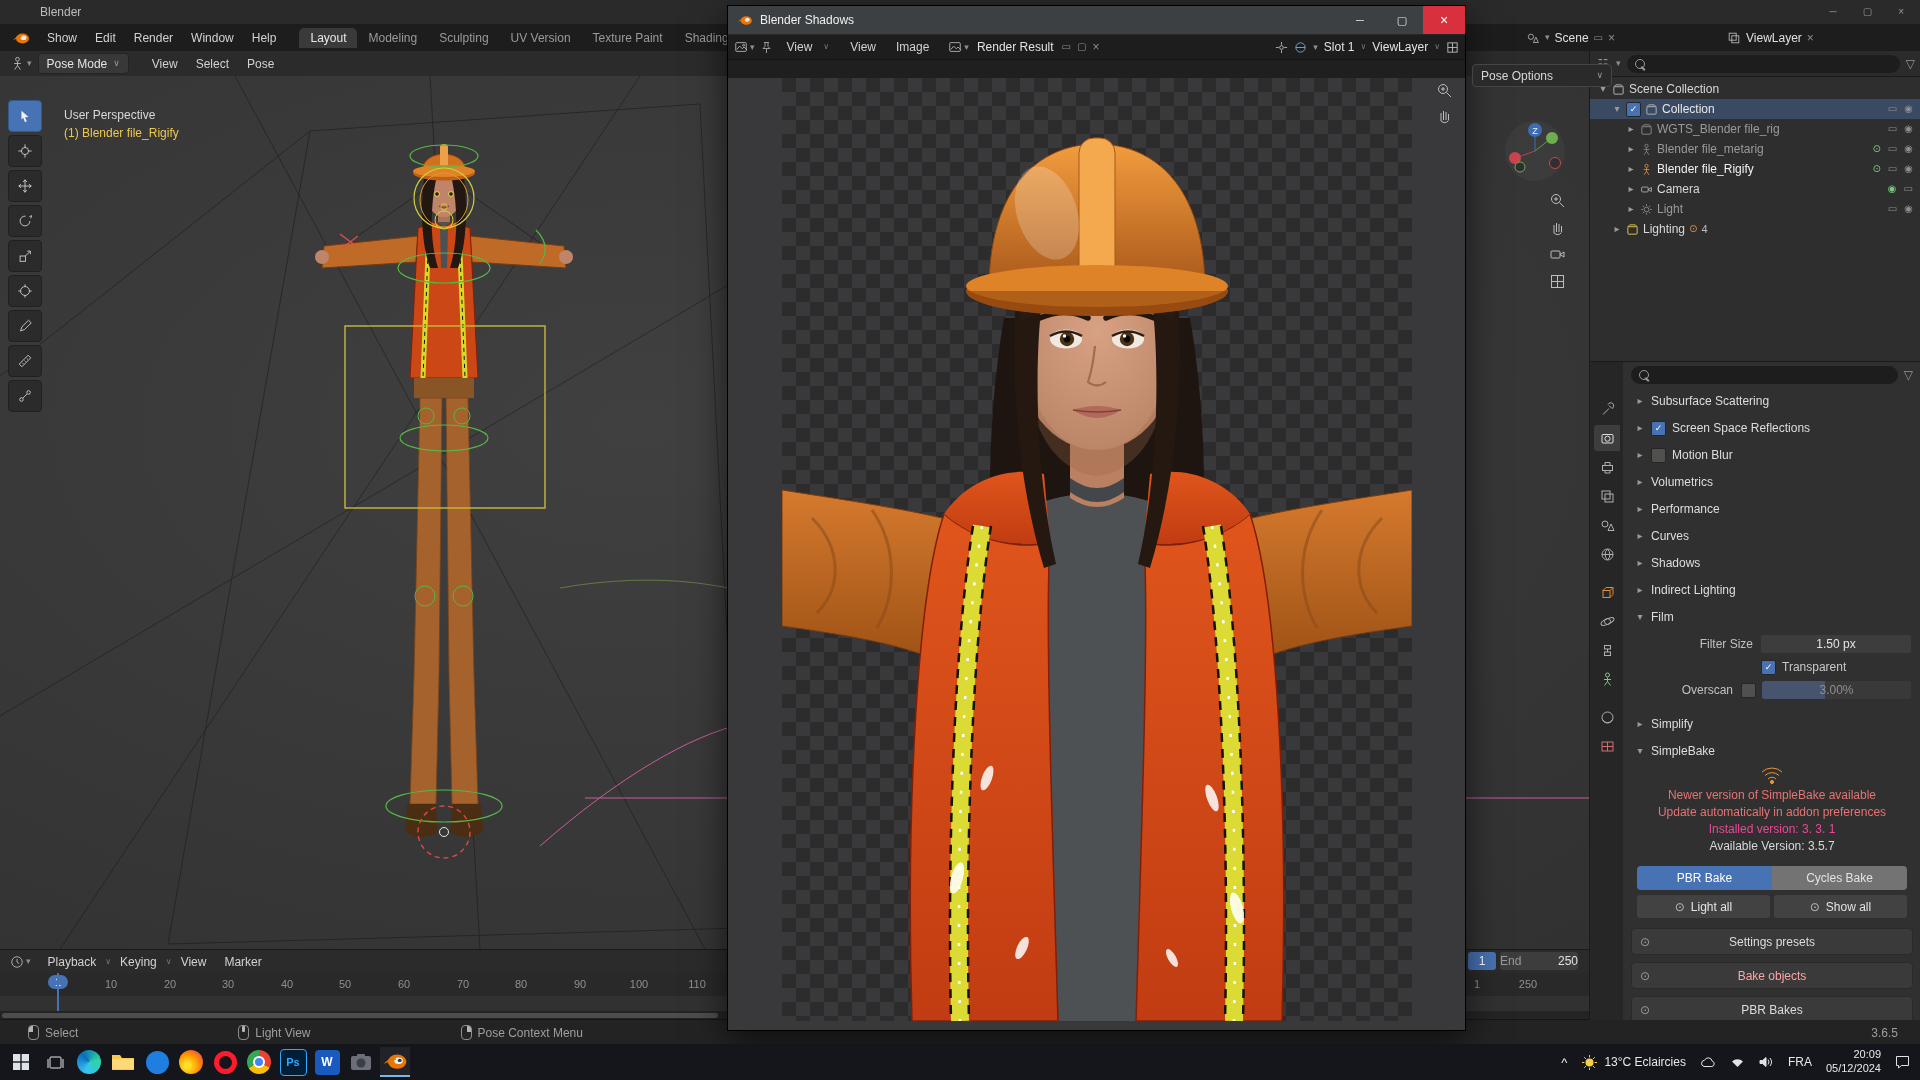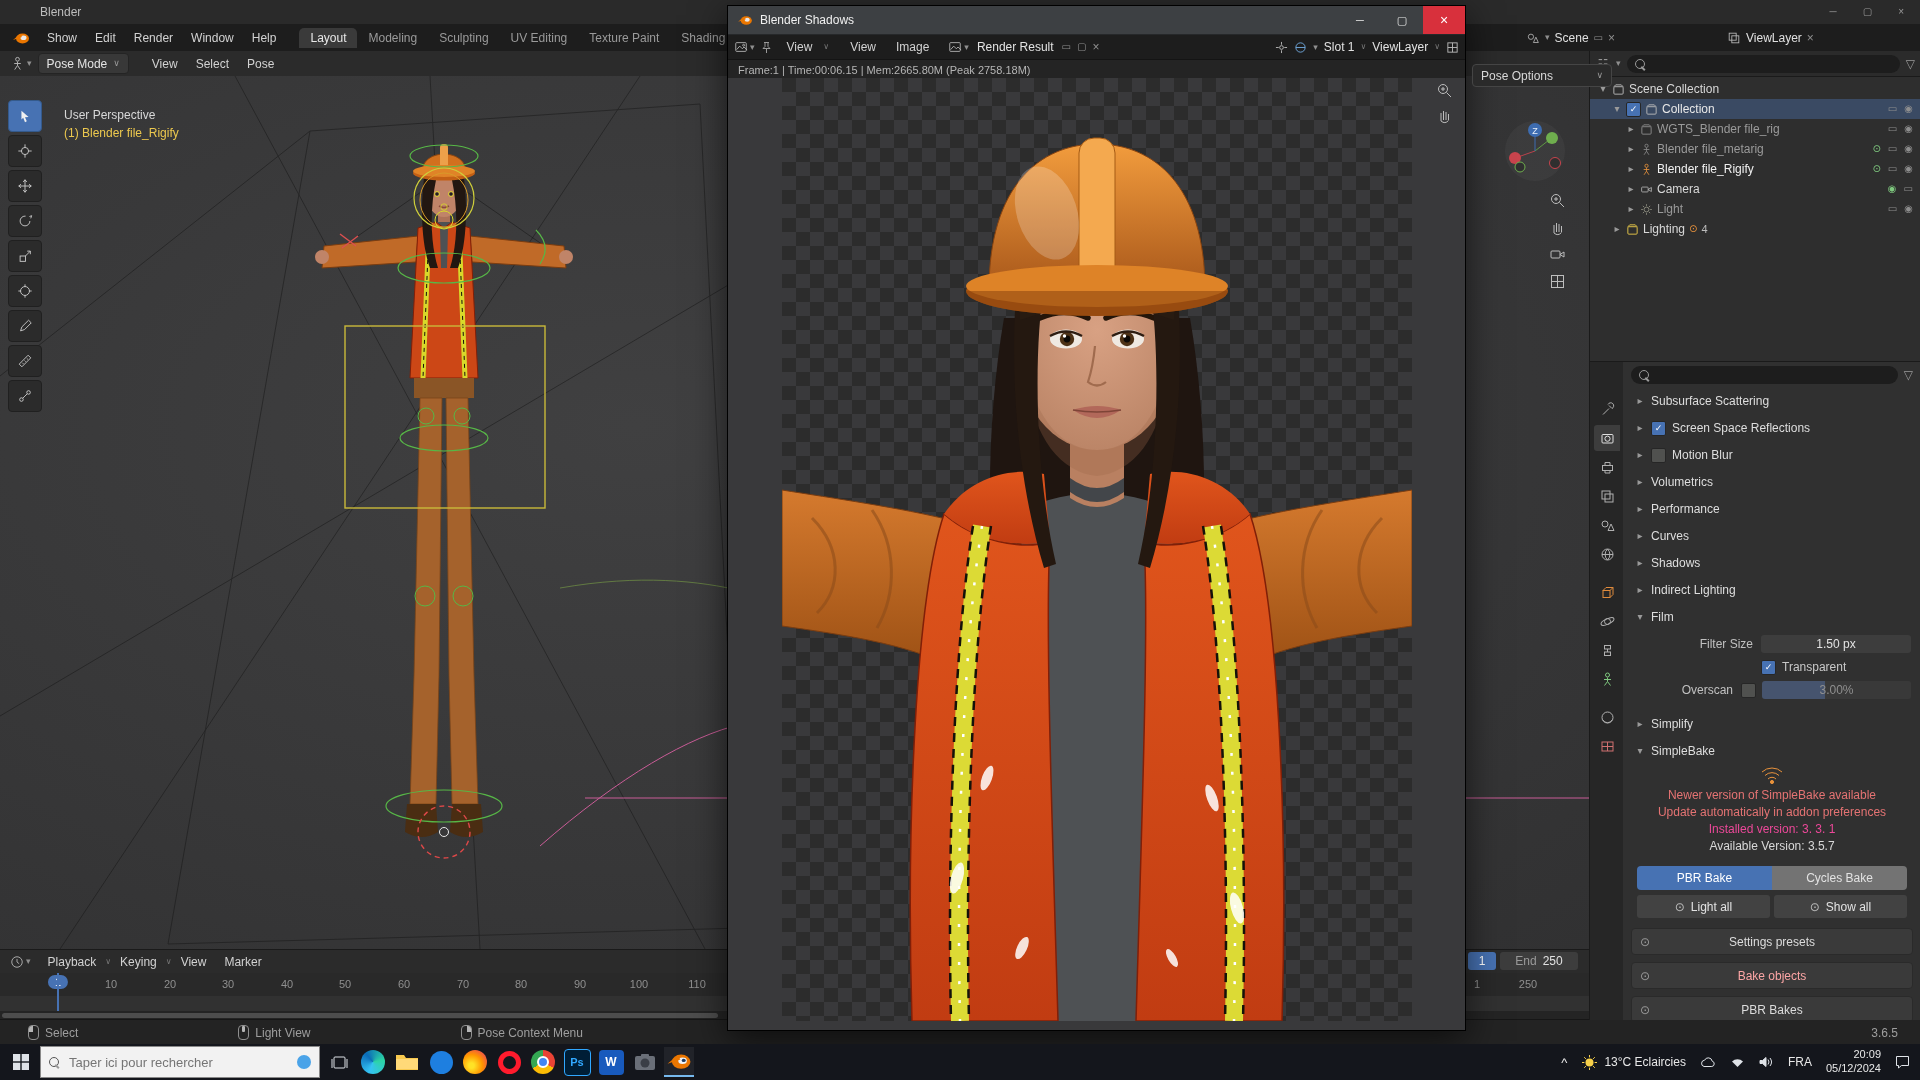--- a/index.html
+++ b/index.html
@@ -72,21 +72,21 @@
     </span>
     <span class="menu-item">Show</span>
     <span class="menu-item">Edit</span>
     <span class="menu-item">Render</span>
     <span class="menu-item">Window</span>
     <span class="menu-item">Help</span>
     <span style="width:14px"></span>
     <span class="tab active">Layout</span>
     <span class="tab">Modeling</span>
     <span class="tab">Sculpting</span>
-    <span class="tab">UV Editing</span>
+    <span class="tab">UV Version</span>
     <span class="tab">Texture Paint</span>
     <span class="tab">Shading</span>
     <span class="tab">Animation</span>
   </div>
 
   <div class="abs row" style="left:1526px;top:26px;height:23px;gap:5px;z-index:3">
     <span class="gi">
       <svg width="14" height="14" viewBox="0 0 17 17" stroke="#b8b8b8" fill="none">
           <circle cx="6" cy="7" r="3.2"></circle>
           <path d="M9,14 l3,-6.5 3,6.5 z"></path>
@@ -310,21 +310,21 @@
       <span class="gi" style="color:#8f8f8f;font-size:9px;margin:0 8px 0 2px">▾</span>
       <span class="menu-item">Playback</span>
       <span class="gi" style="color:#777;font-size:8px">∨</span>
       <span class="menu-item">Keying</span>
       <span class="gi" style="color:#777;font-size:8px">∨</span>
       <span class="menu-item">View</span>
       <span class="menu-item">Marker</span>
     </div>
 
     <div class="abs vfield" style="left:1468px;top:2px;width:28px;background:#4772b3;color:#fff">1</div>
-    <div class="abs row" style="left:1500px;top:2px;width:78px;height:18px;background:#3d3d3d;border-radius:3px;justify-content:center;gap:6px">
+    <div class="abs row" style="left:1500px;top:2px;width:78px;height:18px;background:#3d3d3d;border-radius:3px;justify-content:space-between;gap:6px">
       <span class="dim">End</span>
       <span style="color:#e2e2e2">250</span>
     </div>
 
     <div class="abs" style="left:0;top:23px;width:1589px;height:23px;background:#292929;border-bottom:1px solid #202020">
       <span class="tick" style="left:58px;top:2px;background:#4772b3;color:#fff;border-radius:8px;padding:1px 7px;transform:translateX(-50%)">1</span>
       <span class="tick" style="left:111px">10</span>
       <span class="tick" style="left:170px">20</span>
       <span class="tick" style="left:228px">30</span>
       <span class="tick" style="left:287px">40</span>
@@ -752,23 +752,20 @@
         <span class="gi" style="color:#777;font-size:8px">∨</span>
         <span class="gi">
             <svg width="13" height="13" viewBox="0 0 14 14" stroke="#b8b8b8" fill="none">
               <rect x="2" y="2" width="10" height="10"></rect>
               <path d="M2,7 h10 M7,2 v10"></path>
             </svg>
           </span>
       </span>
     </div>
 
-    <div class="row" style="height:19px;background:#242424;border-bottom:1px solid #141414;padding:0 10px;font-size:11px;color:#b5b5b5">
-      <span>Frame:1 | Time:00:06.15 | Mem:2665.80M (Peak 2758.18M)</span>
-    </div>
 
     <div class="abs" style="left:0;top:72px;width:737px;height:952px;background:#39393b;overflow:hidden">
       <div class="abs checker" style="left:54px;top:0;width:630px;height:943px">
         <svg width="630" height="943" viewBox="0 0 630 943" preserveAspectRatio="none">
           <defs>
             <linearGradient id="hatG" x1="0" y1="0" x2="0" y2="1">
                 <stop offset="0" stop-color="#f29c3d"></stop>
                 <stop offset="1" stop-color="#a8571a"></stop>
               </linearGradient>
             <linearGradient id="vestG" x1="0" y1="0" x2="0" y2="1">
@@ -858,25 +855,20 @@
 
   <div class="abs row" style="left:0;top:1044px;width:1920px;height:36px;background:#14161c;z-index:60;gap:4px">
     <span class="appicon" style="margin-left:6px">
       <svg width="16" height="16" viewBox="0 0 16 16" fill="#dfe3e8">
           <rect x="0" y="0" width="7.3" height="7.3"></rect>
           <rect x="8.7" y="0" width="7.3" height="7.3"></rect>
           <rect x="0" y="8.7" width="7.3" height="7.3"></rect>
           <rect x="8.7" y="8.7" width="7.3" height="7.3"></rect>
         </svg>
     </span>
-    <span class="row" style="width:262px;height:30px;background:#f2f2f2;border:1px solid #888;gap:8px;padding:0 8px">
-      <span class="mag" style="border-color:#555"></span>
-      <input style="border: none; outline: none; background: transparent; font: 13px &quot;Liberation Sans&quot;, sans-serif; color: rgb(51, 51, 51); flex: 1 1 0%;" placeholder="Taper ici pour rechercher">
-      <span style="width:14px;height:14px;border-radius:50%;background:#4aa3e8;flex:none"></span>
-    </span>
     <span class="appicon">
       <svg width="17" height="17" viewBox="0 0 17 17" stroke="#dfe3e8" fill="none">
           <rect x="3" y="3" width="11" height="11" rx="1"></rect>
           <path d="M1,5 v9 M16,5 v9"></path>
         </svg>
     </span>
     <span class="appicon">
         <span style="width:24px;height:24px;border-radius:50%;background:conic-gradient(from 200deg,#35c3f3,#0b6cb8,#2cd4a4,#35c3f3)"></span>
       </span>
     <span class="appicon">

